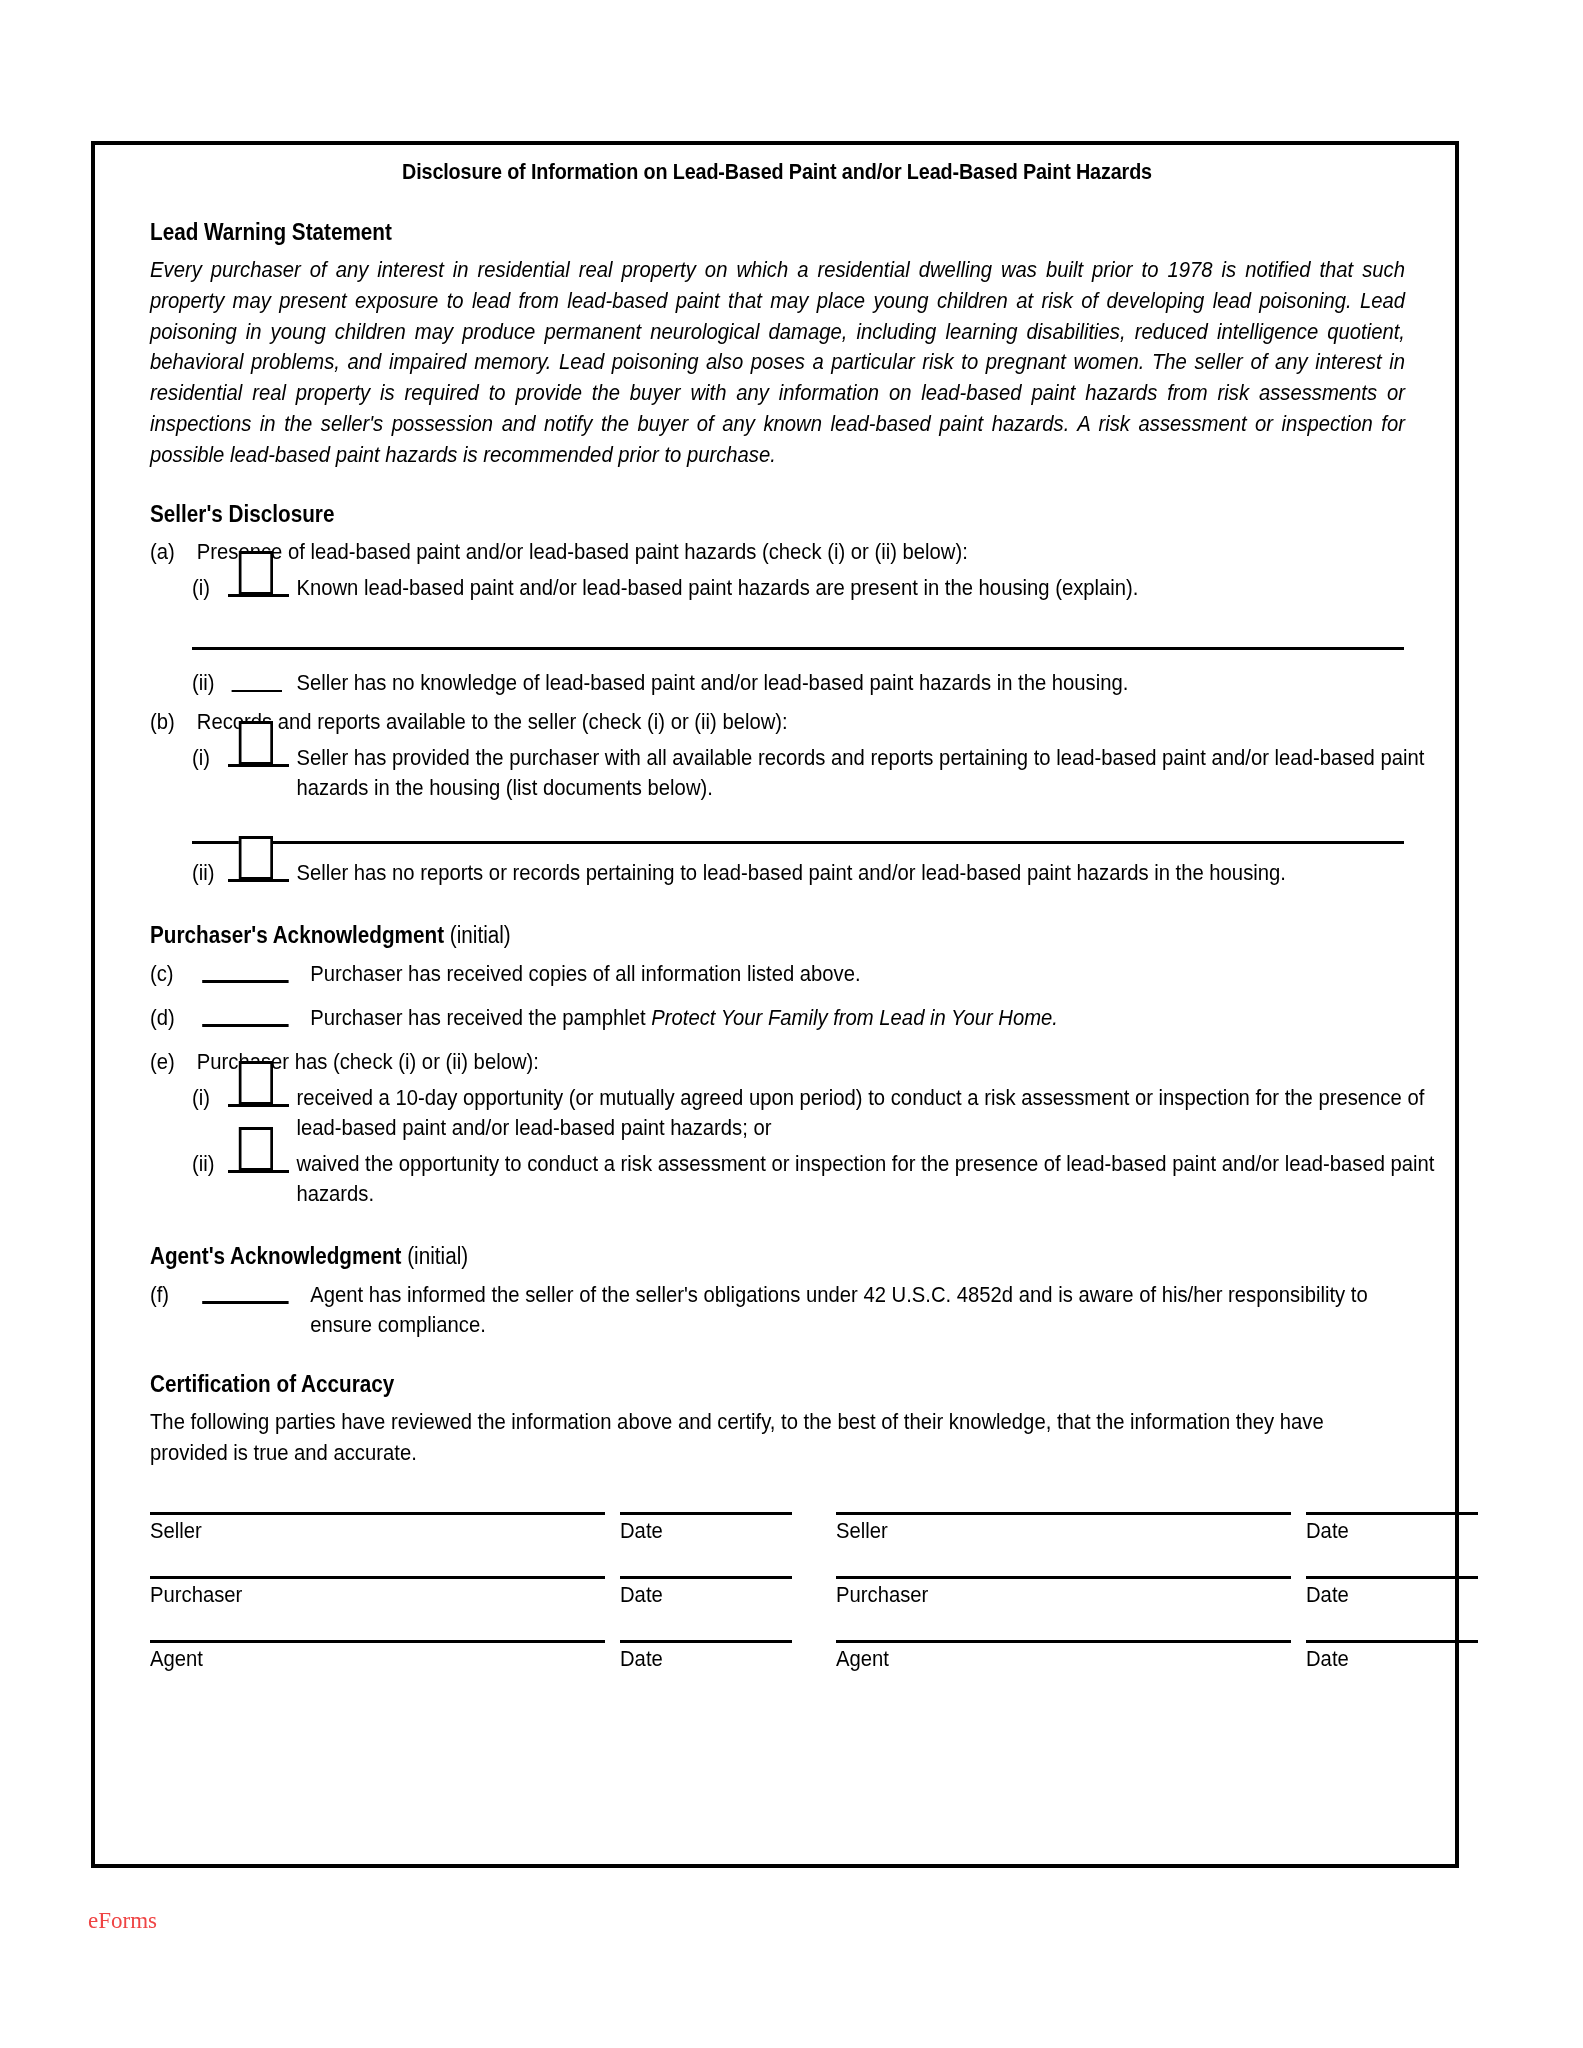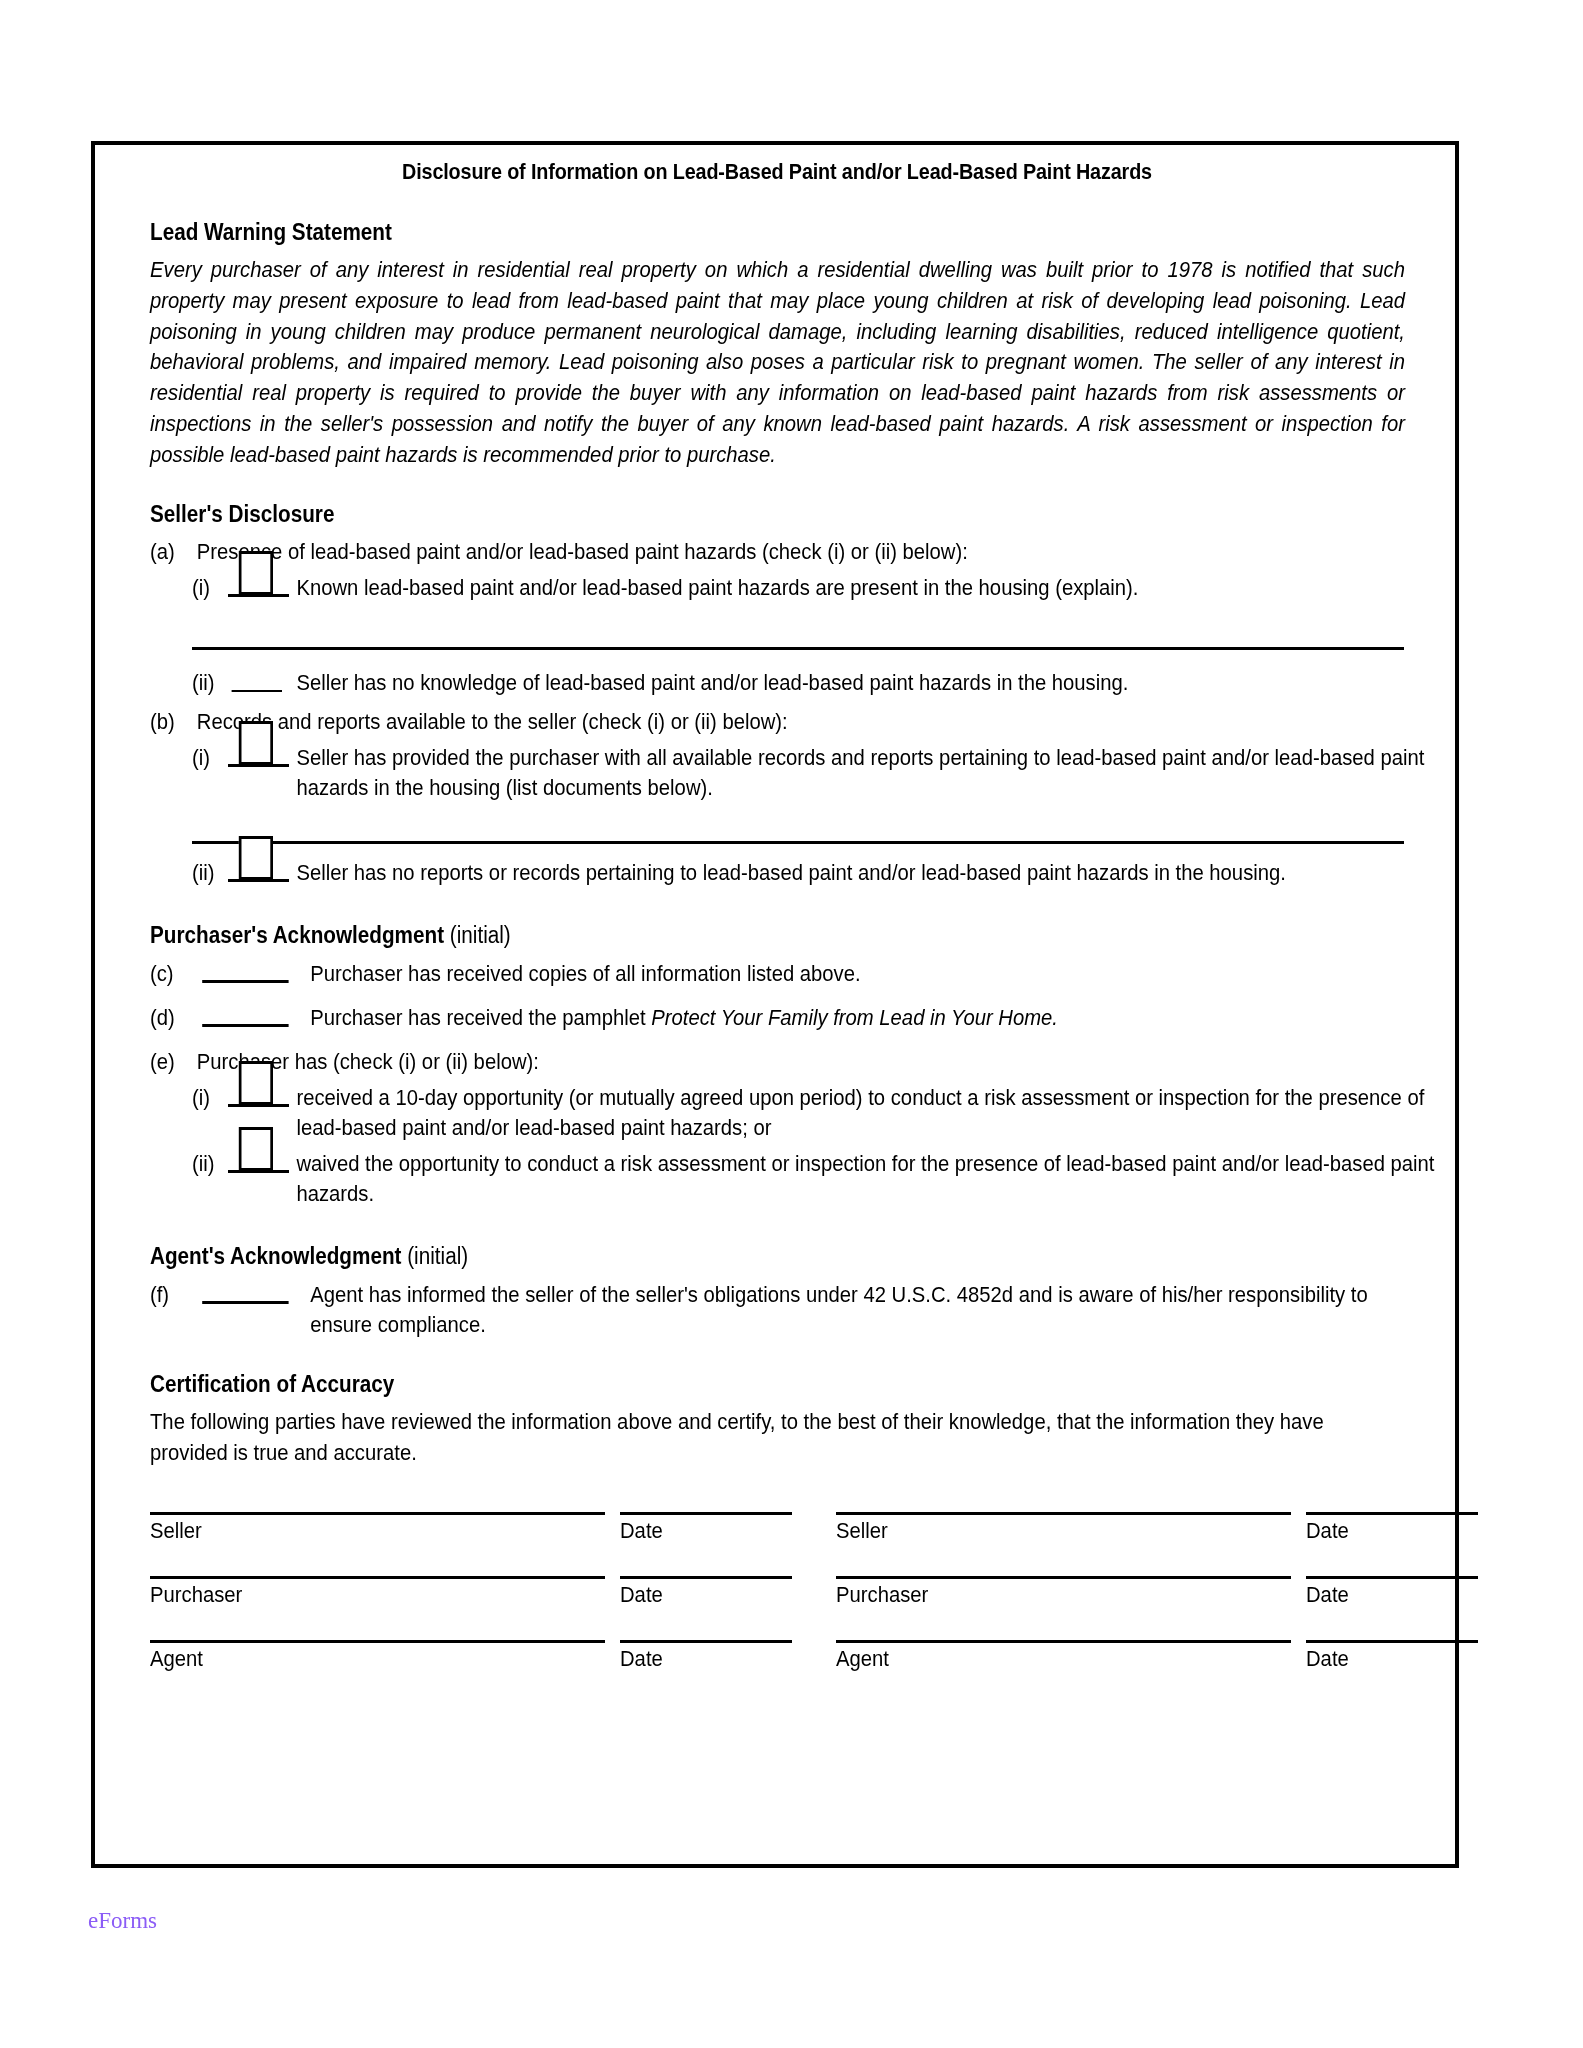--- a/index.html
+++ b/index.html
@@ -203,21 +203,21 @@
   .sig-date  { flex: 0 0 172px; }
   .sig-gap   { flex: 0 0 14px; }
 
   
   .footer-mark {
     position: absolute;
     left: 88px;
     top: 1908px;
     font-family: "Liberation Serif", serif;
     font-size: 23px;
-    color: #8b5cf6;
+    color: #ef4444;
   }
 </style>
 </head>
 <body>
 
 <div class="page">
   <div class="doc-border"></div>
 
   <div class="doc-inner">
 

